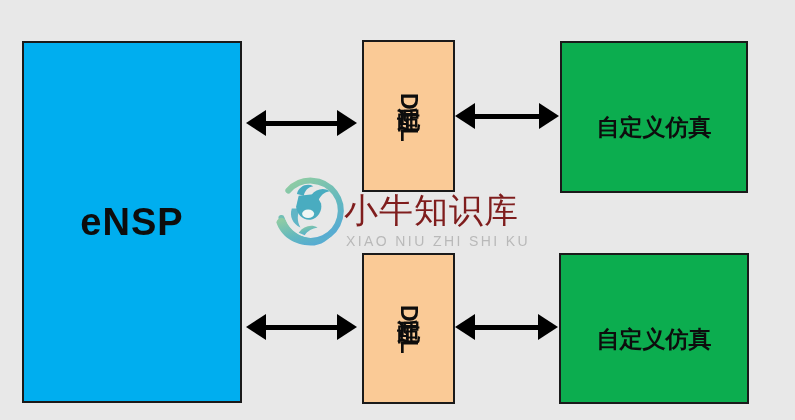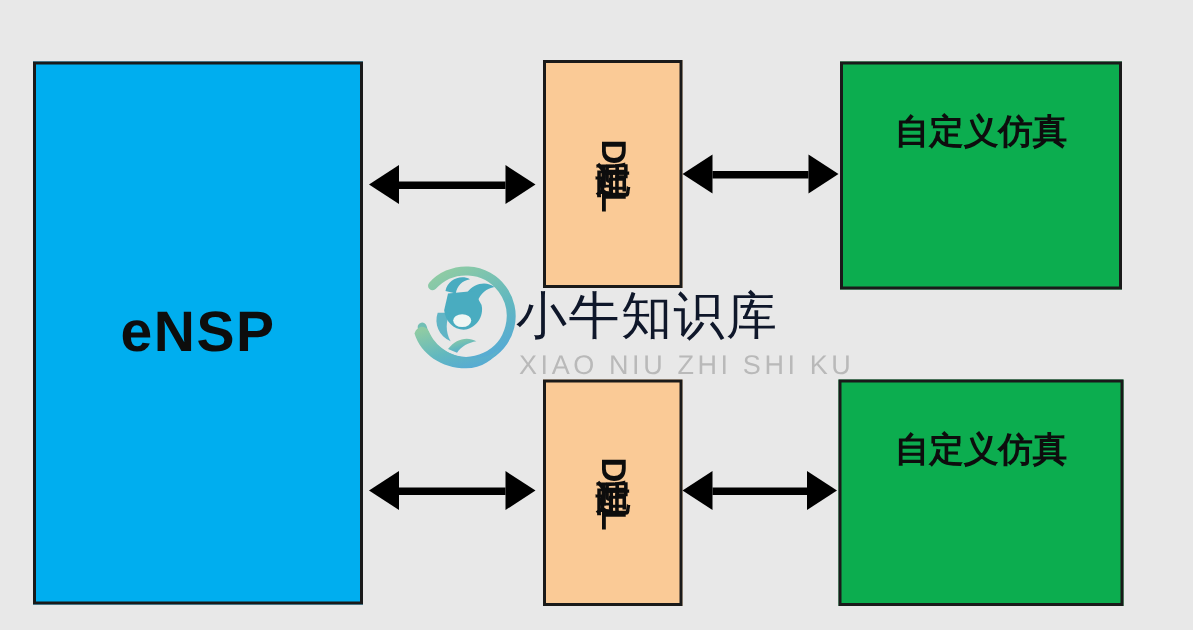--- a/index.html
+++ b/index.html
@@ -29,45 +29,45 @@
     writing-mode:vertical-rl;text-orientation:mixed;
     letter-spacing:2px;line-height:1;
   }
   .node-dll-top{left:362px;top:40px;height:152px;}
   .node-dll-bottom{left:362px;top:253px;height:151px;}
   .node-pkg{
     background:#0cad4f;
     font-size:23px;font-weight:600;line-height:29px;
     align-items:flex-start;text-align:center;
   }
-  .node-pkg .pkg-text{padding-top:30px;width:100%;}
+  .node-pkg .pkg-text{padding-top:30px;width:100%;margin-top:40px;}
   .node-pkg1{left:560px;top:41px;width:188px;height:152px;}
   .node-pkg2{left:559px;top:253px;width:190px;height:151px;}
 
   .arrow{
     position:absolute;display:flex;align-items:center;height:26px;
   }
   .arrow .head{width:0;height:0;border-top:13px solid transparent;border-bottom:13px solid transparent;}
   .arrow .head-left{border-right:20px solid #000;}
   .arrow .head-right{border-left:20px solid #000;}
   .arrow .bar{flex:1;height:5px;background:#000;}
   .arrow-1{left:246px;top:110px;width:111px;}
   .arrow-2{left:455px;top:103px;width:104px;}
   .arrow-3{left:246px;top:314px;width:111px;}
   .arrow-4{left:455px;top:314px;width:103px;}
 
   .watermark{position:absolute;left:0;top:0;width:795px;height:420px;pointer-events:none;}
   .wm-logo{position:absolute;left:266px;top:168px;width:86px;height:88px;}
   .wm-title{
     position:absolute;left:344px;top:188px;
-    font-size:34px;color:#0f172a;letter-spacing:1px;font-weight:400;
+    font-size:34px;color:#7f1d1d;letter-spacing:1px;font-weight:400;
   }
   .wm-subtitle{
     position:absolute;left:346px;top:233px;
-    font-size:18px;color:#b9b9b9;letter-spacing:2.4px;font-weight:400;
+    font-size:14px;color:#b9b9b9;letter-spacing:2.4px;font-weight:400;
   }
 </style>
 </head>
 <body>
 
 <div class="stage">
 
   <div class="watermark">
     <svg class="wm-logo" viewBox="0 0 100 100">
       <defs>

